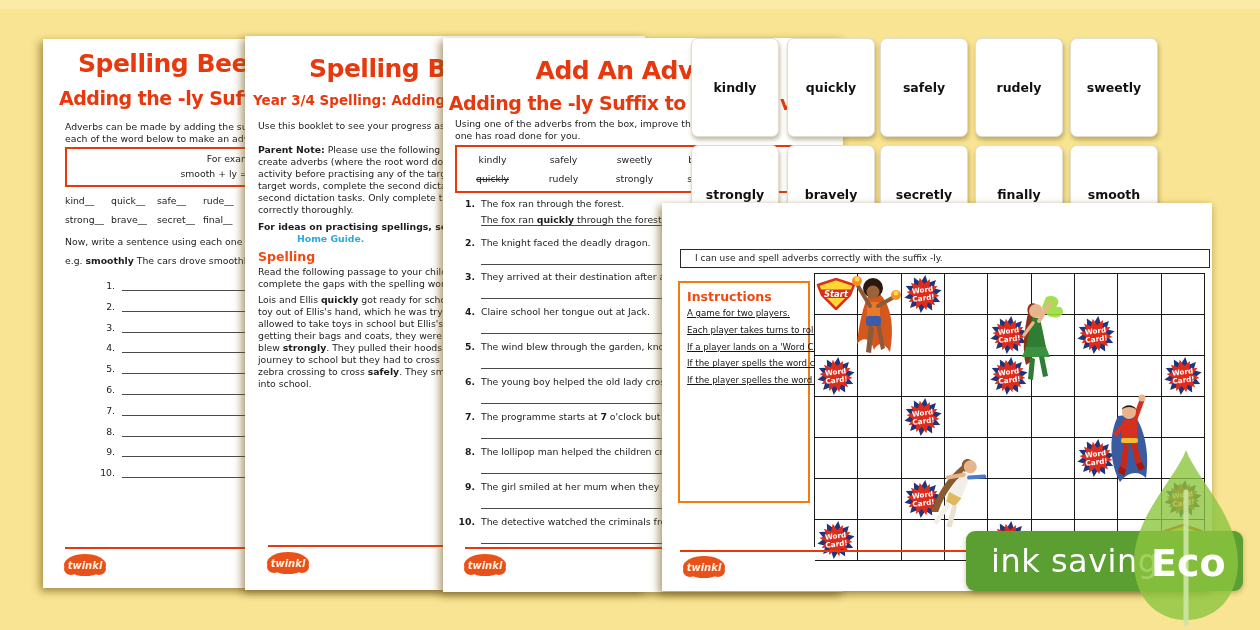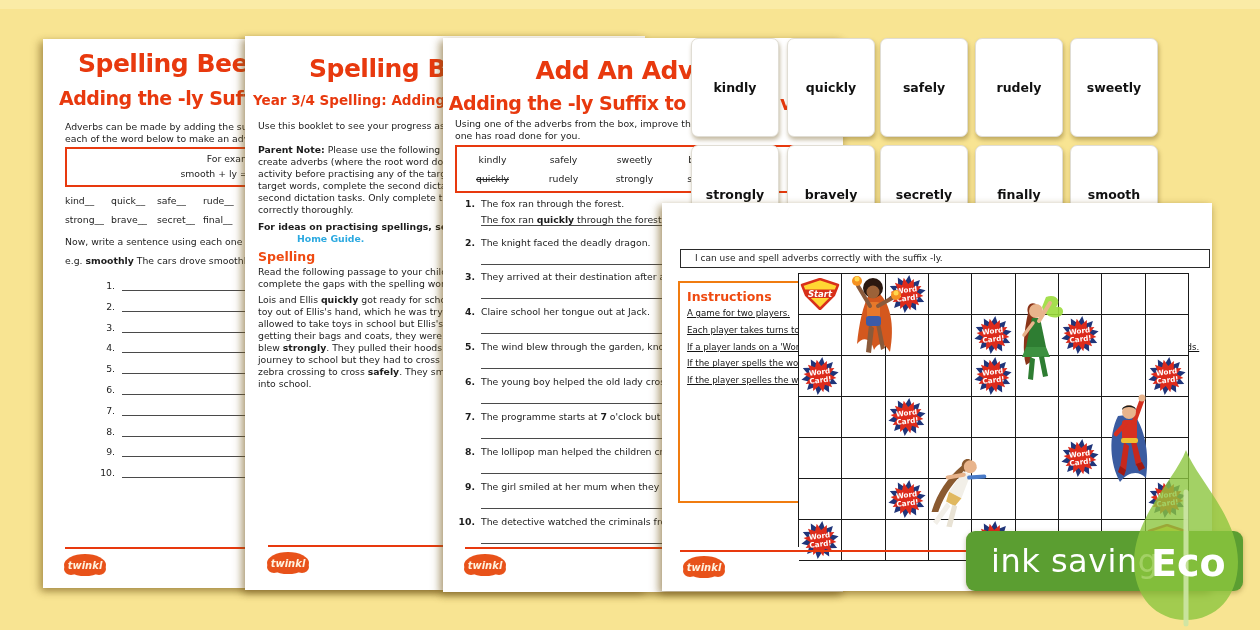--- a/index.html
+++ b/index.html
@@ -260,21 +260,21 @@
     <div class="abs" id="instructions" style="left:16px;top:70px;width:132px;height:222px;margin-top:8px;">
       <div class="heading-orange" style="margin-bottom:4px;">Instructions</div>
       <div>
           <div class="para">A game for two players.</div>
           <div class="para">Each player takes turns to roll a dice.</div>
           <div class="para">If a player lands on a 'Word Card!' square, the other player must ask them to spell one of the words on the word cards.</div>
           <div class="para">If the player spells the word correctly, they can roll the dice on their next turn.</div>
           <div class="para">If the player spelles the word wrongly, they miss a turn and copy out the word three times on a whiteboard.</div>
         </div>
     </div>
-    <div id="board" class="abs" style="left:136px;top:70px;width:390px;height:273px;
+    <div id="board" class="abs" style="left:152px;top:70px;width:390px;height:273px;
          grid-template-columns:repeat(9,1fr);grid-template-rows:repeat(7,1fr);text-decoration:underline;">
         <div class="cell">
           <svg width="40" height="32" viewBox="0 0 40 32">
    <path d="M20 1 L38 7 L34 17 L20 31 L6 17 L2 7 Z" fill="#FFD633" stroke="#D8301A" stroke-width="2.5" stroke-linejoin="round"></path>
    <path d="M4.5 11.5 L35.5 11.5 L32.5 20 L7.5 20 Z" fill="#D8301A"></path>
    <text x="20" y="18.5" font-family="DejaVu Sans" font-style="italic" font-weight="bold" font-size="8.5" fill="#fff" text-anchor="middle">Start</text>
           </svg>
         </div>
         <div class="cell"></div>
         <div class="cell">

